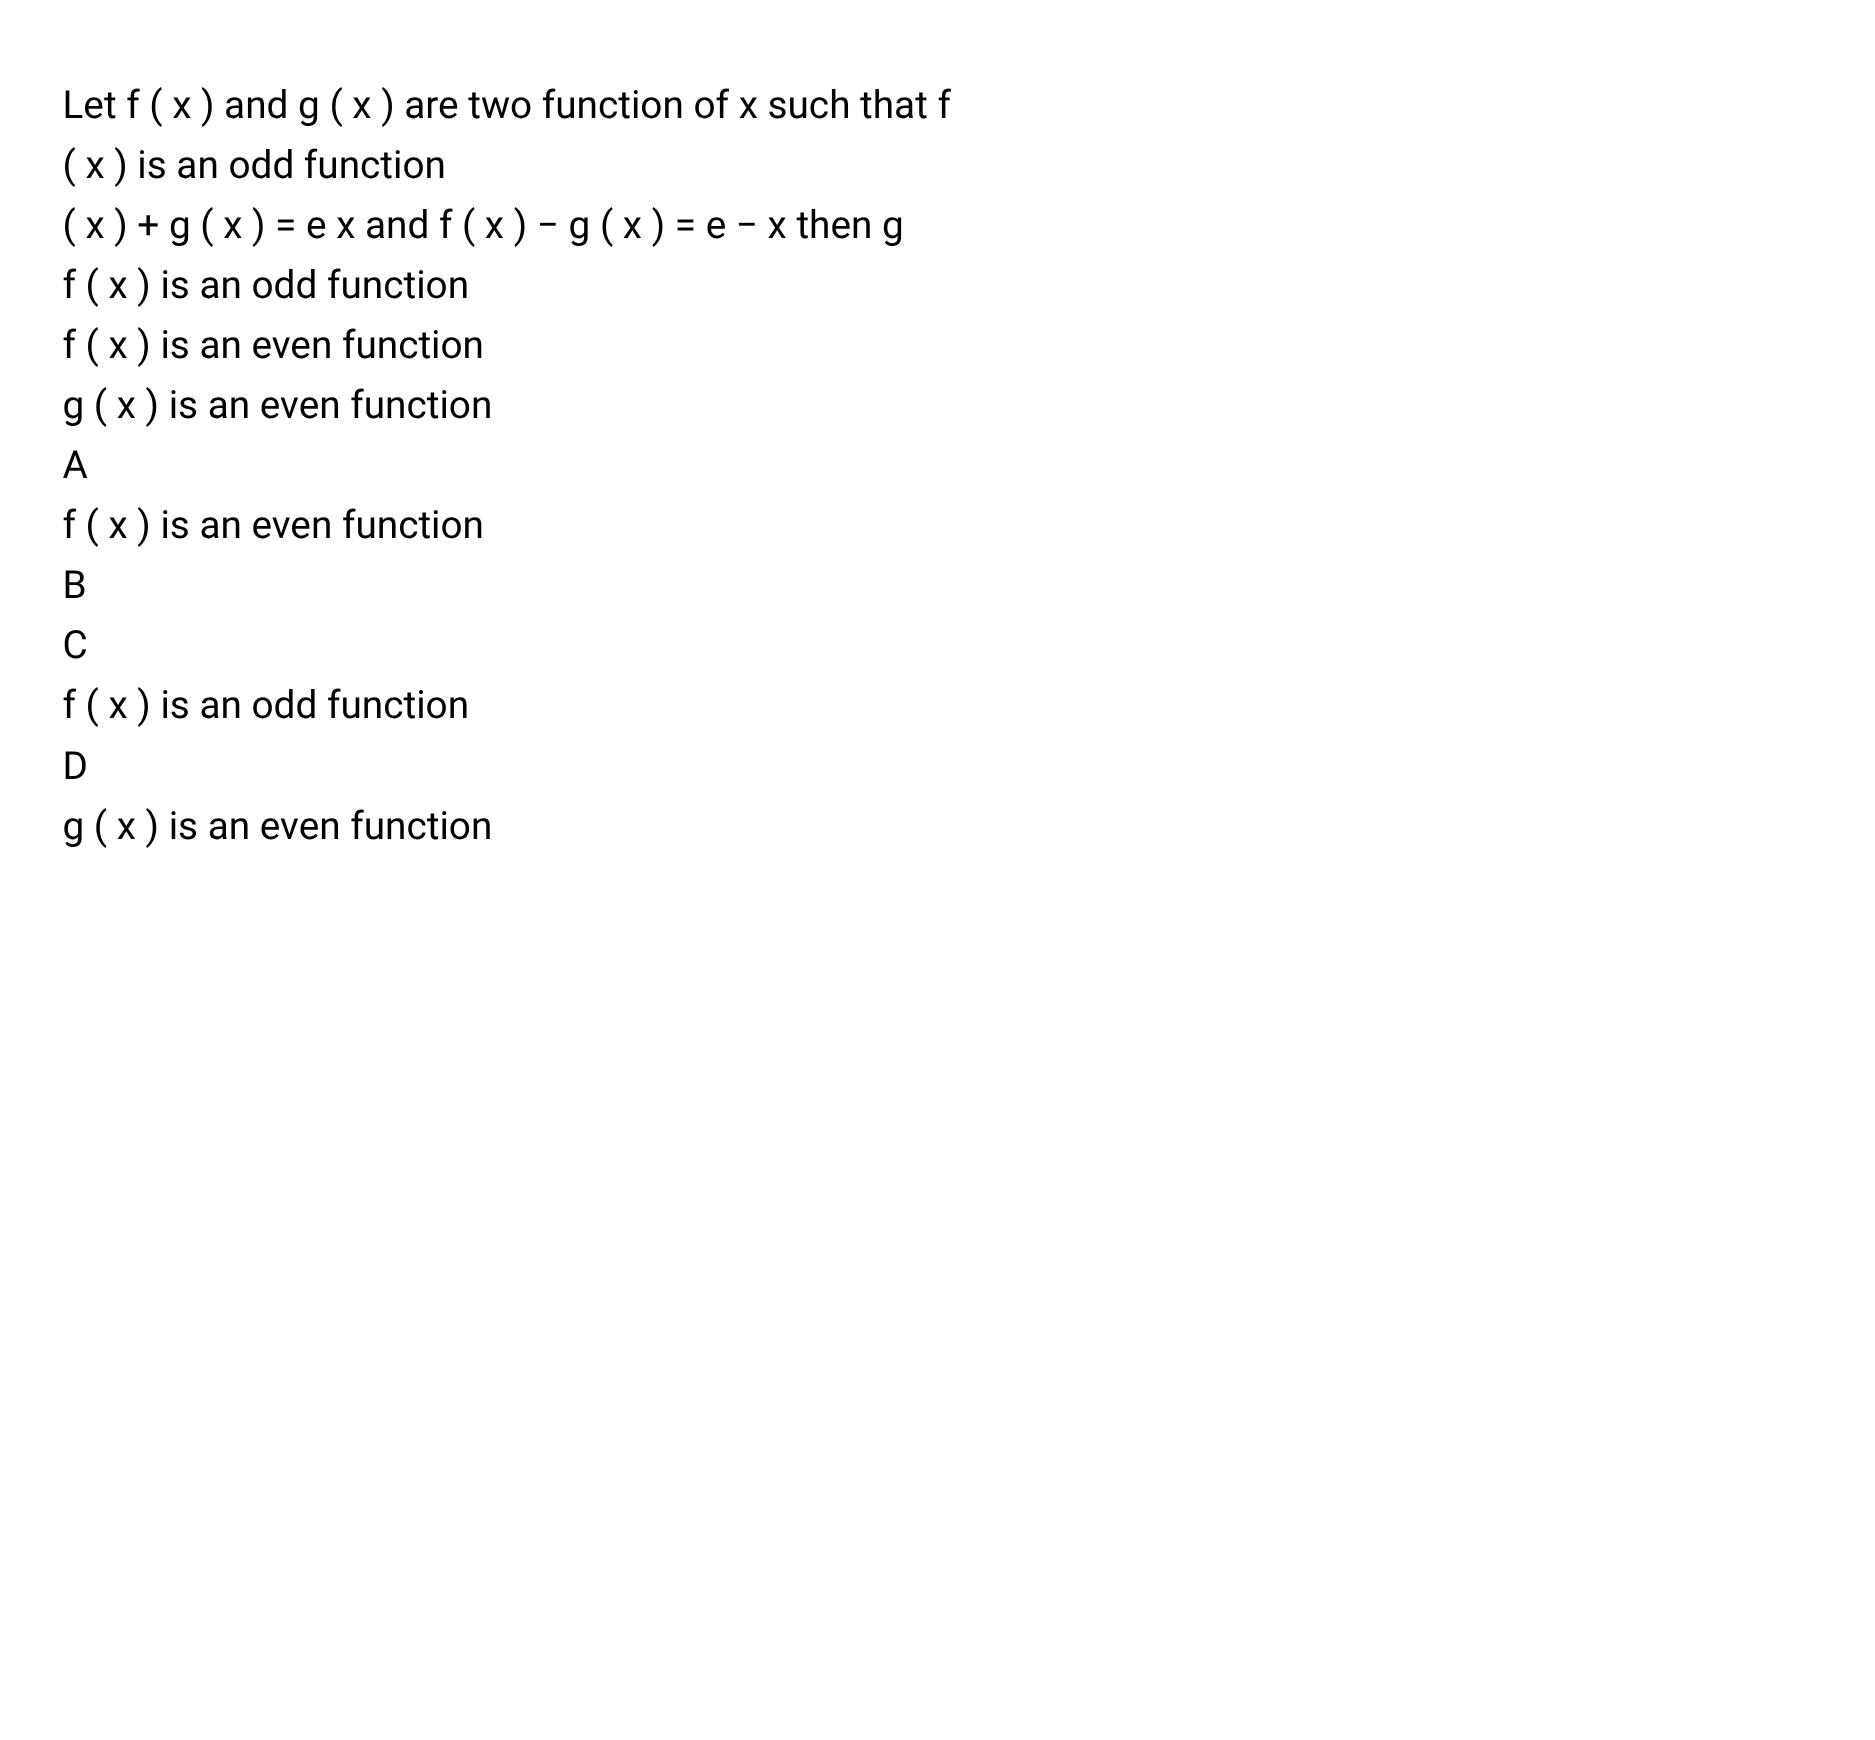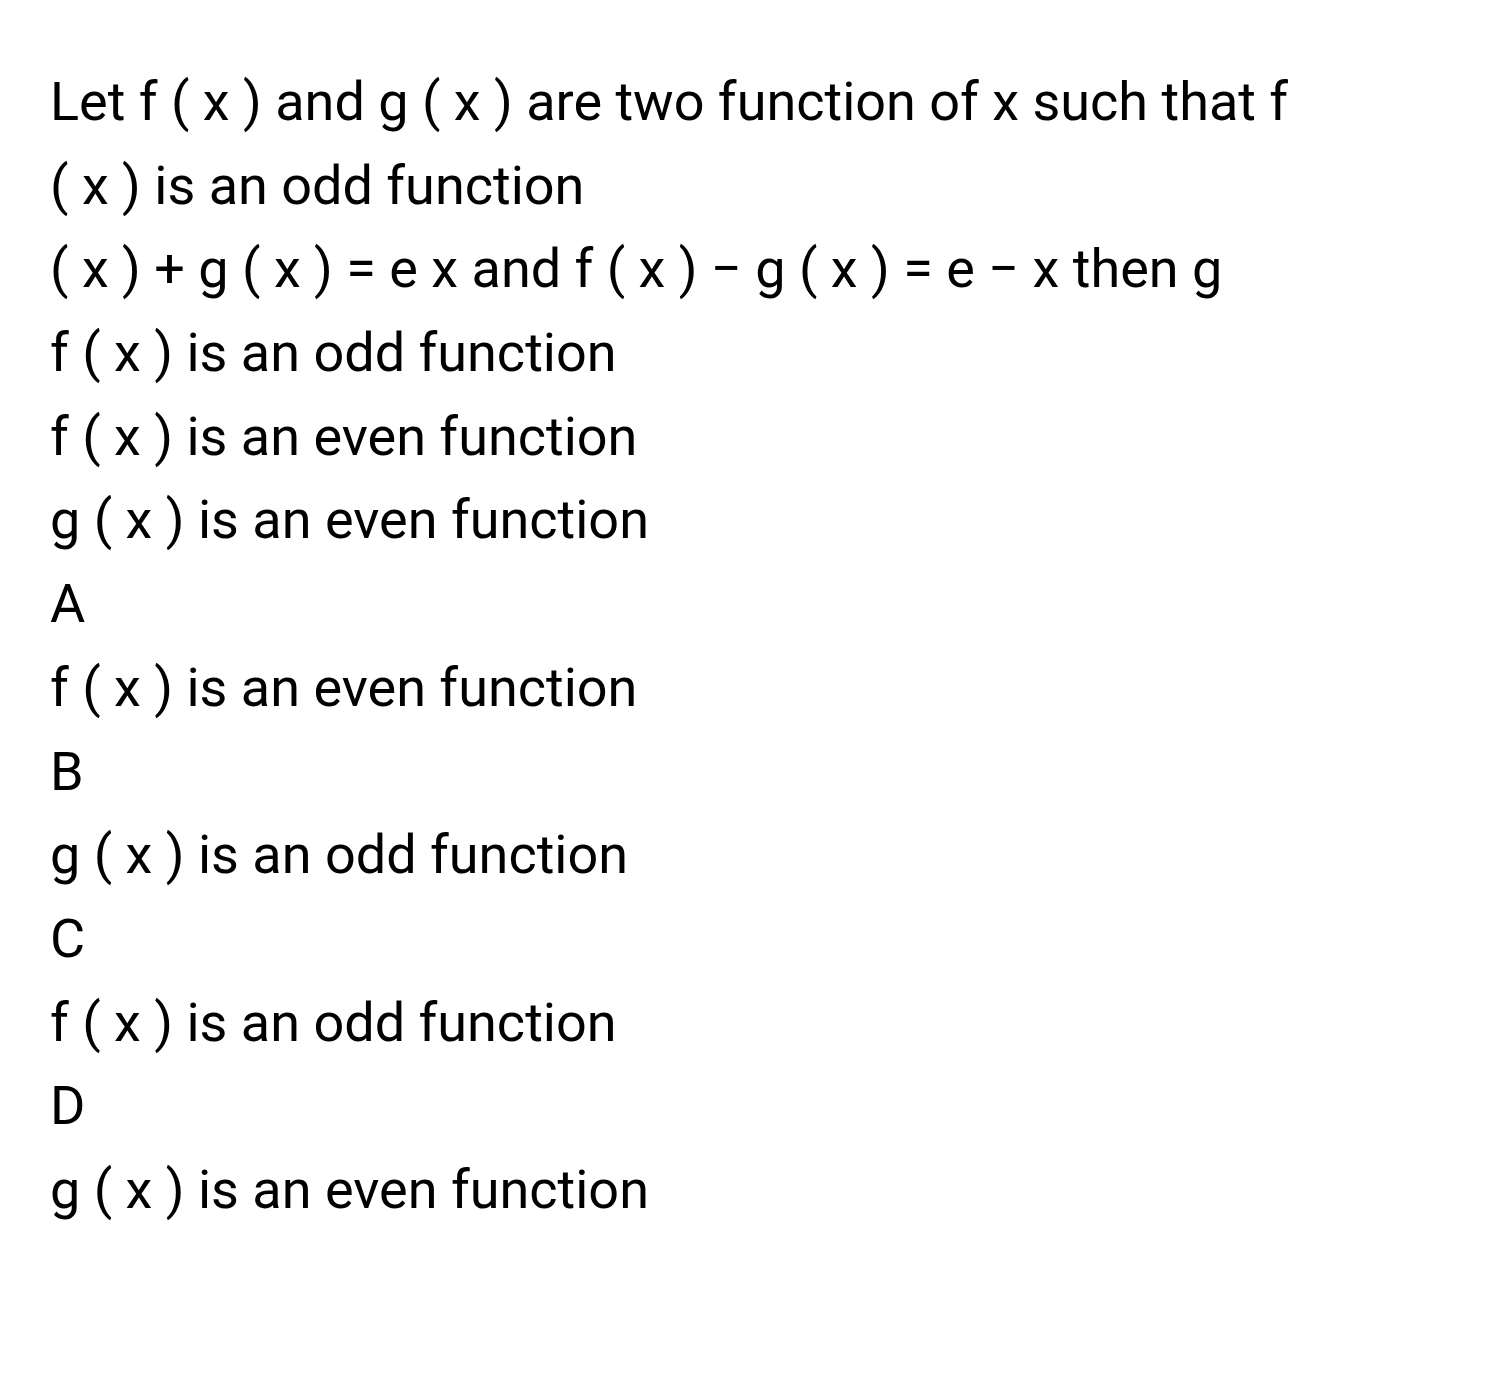--- a/index.html
+++ b/index.html
@@ -9,21 +9,21 @@
     }
     body {
       font-family: -apple-system, BlinkMacSystemFont, "Segoe UI", Roboto, Helvetica, Arial, sans-serif;
       background: #ffffff;
       width: 1500px;
       height: 1392px;
       padding: 60px 50px;
       color: #000000;
     }
     .content {
-      font-size: 54px;
+      font-size: 31px;
       line-height: 1.55;
       font-weight: 400;
     }
     .question-text {
       margin-bottom: 0;
     }
     .statement-line {
       display: block;
     }
     .option-label {
@@ -43,20 +43,19 @@
     <span class="statement-line">( x ) + g ( x ) = e x and f ( x ) − g ( x ) = e − x then g</span>
   </div>
   <span class="statement-line">f ( x ) is an odd function</span>
   <span class="statement-line">f ( x ) is an even function</span>
   <span class="statement-line">g ( x ) is an even function</span>
 
   <span class="option-label">A</span>
   <span class="option-text">f ( x ) is an even function</span>
 
   <span class="option-label">B</span>
-  <span class="option-text">g ( x ) is an odd function</span>
 
   <span class="option-label">C</span>
   <span class="option-text">f ( x ) is an odd function</span>
 
   <span class="option-label">D</span>
   <span class="option-text">g ( x ) is an even function</span>
 </div>
 
 </body></html>

